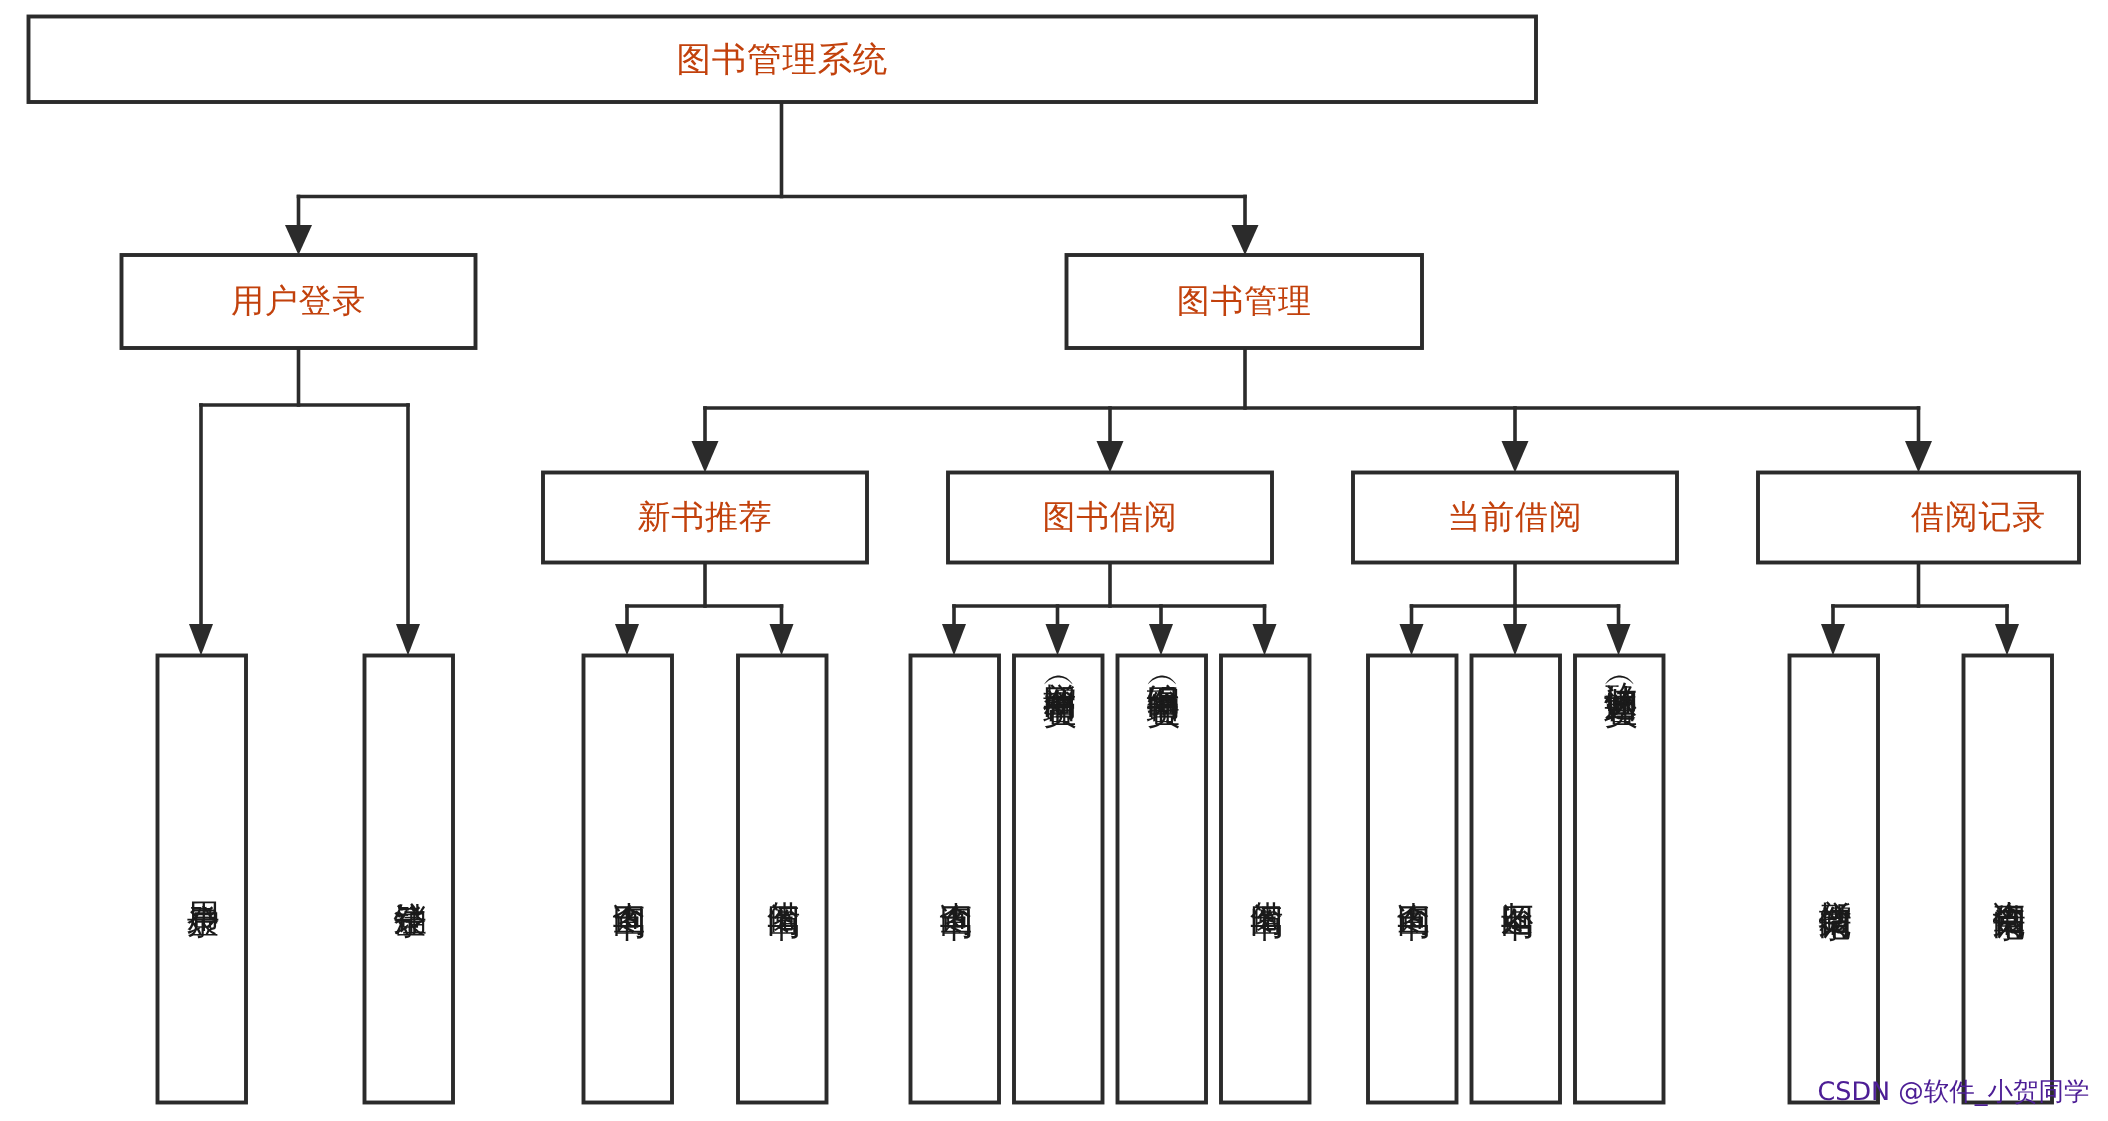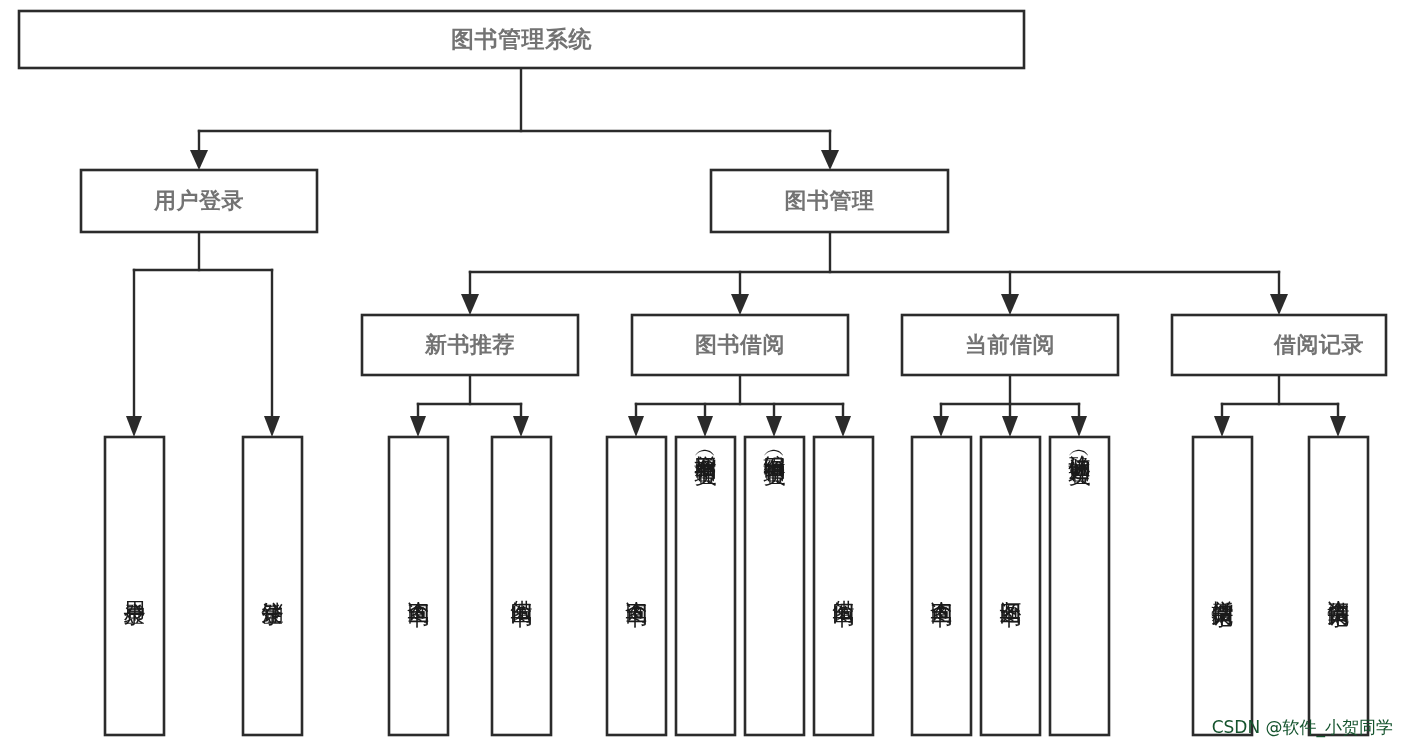--- a/index.html
+++ b/index.html
@@ -61,35 +61,34 @@
   .horiz-text-wrap {
     position: absolute;
     display: flex;
     align-items: center;
     justify-content: center;
     pointer-events: none;
   }
   .horiz-text {
     font-family: "DejaVu Sans", "Liberation Sans", sans-serif;
     font-size: 22px;
-    color: #737373;
+    color: #c2410c;
     white-space: nowrap;
     letter-spacing: 0.5px;
-    font-weight: bold;
   }
   .title-text {
     font-size: 23px;
   }
   #watermark {
     position: absolute;
     right: 12px;
     bottom: 8px;
     font-family: "DejaVu Sans", "Liberation Sans", sans-serif;
     font-size: 17px;
-    color: #14532d;
+    color: #4c1d95;
     white-space: nowrap;
     pointer-events: none;
   }
 </style>
 </head>
 <body>
 
 <div id="diagram-root">
 
   <svg class="diagram" viewBox="0 0 1405 747">

